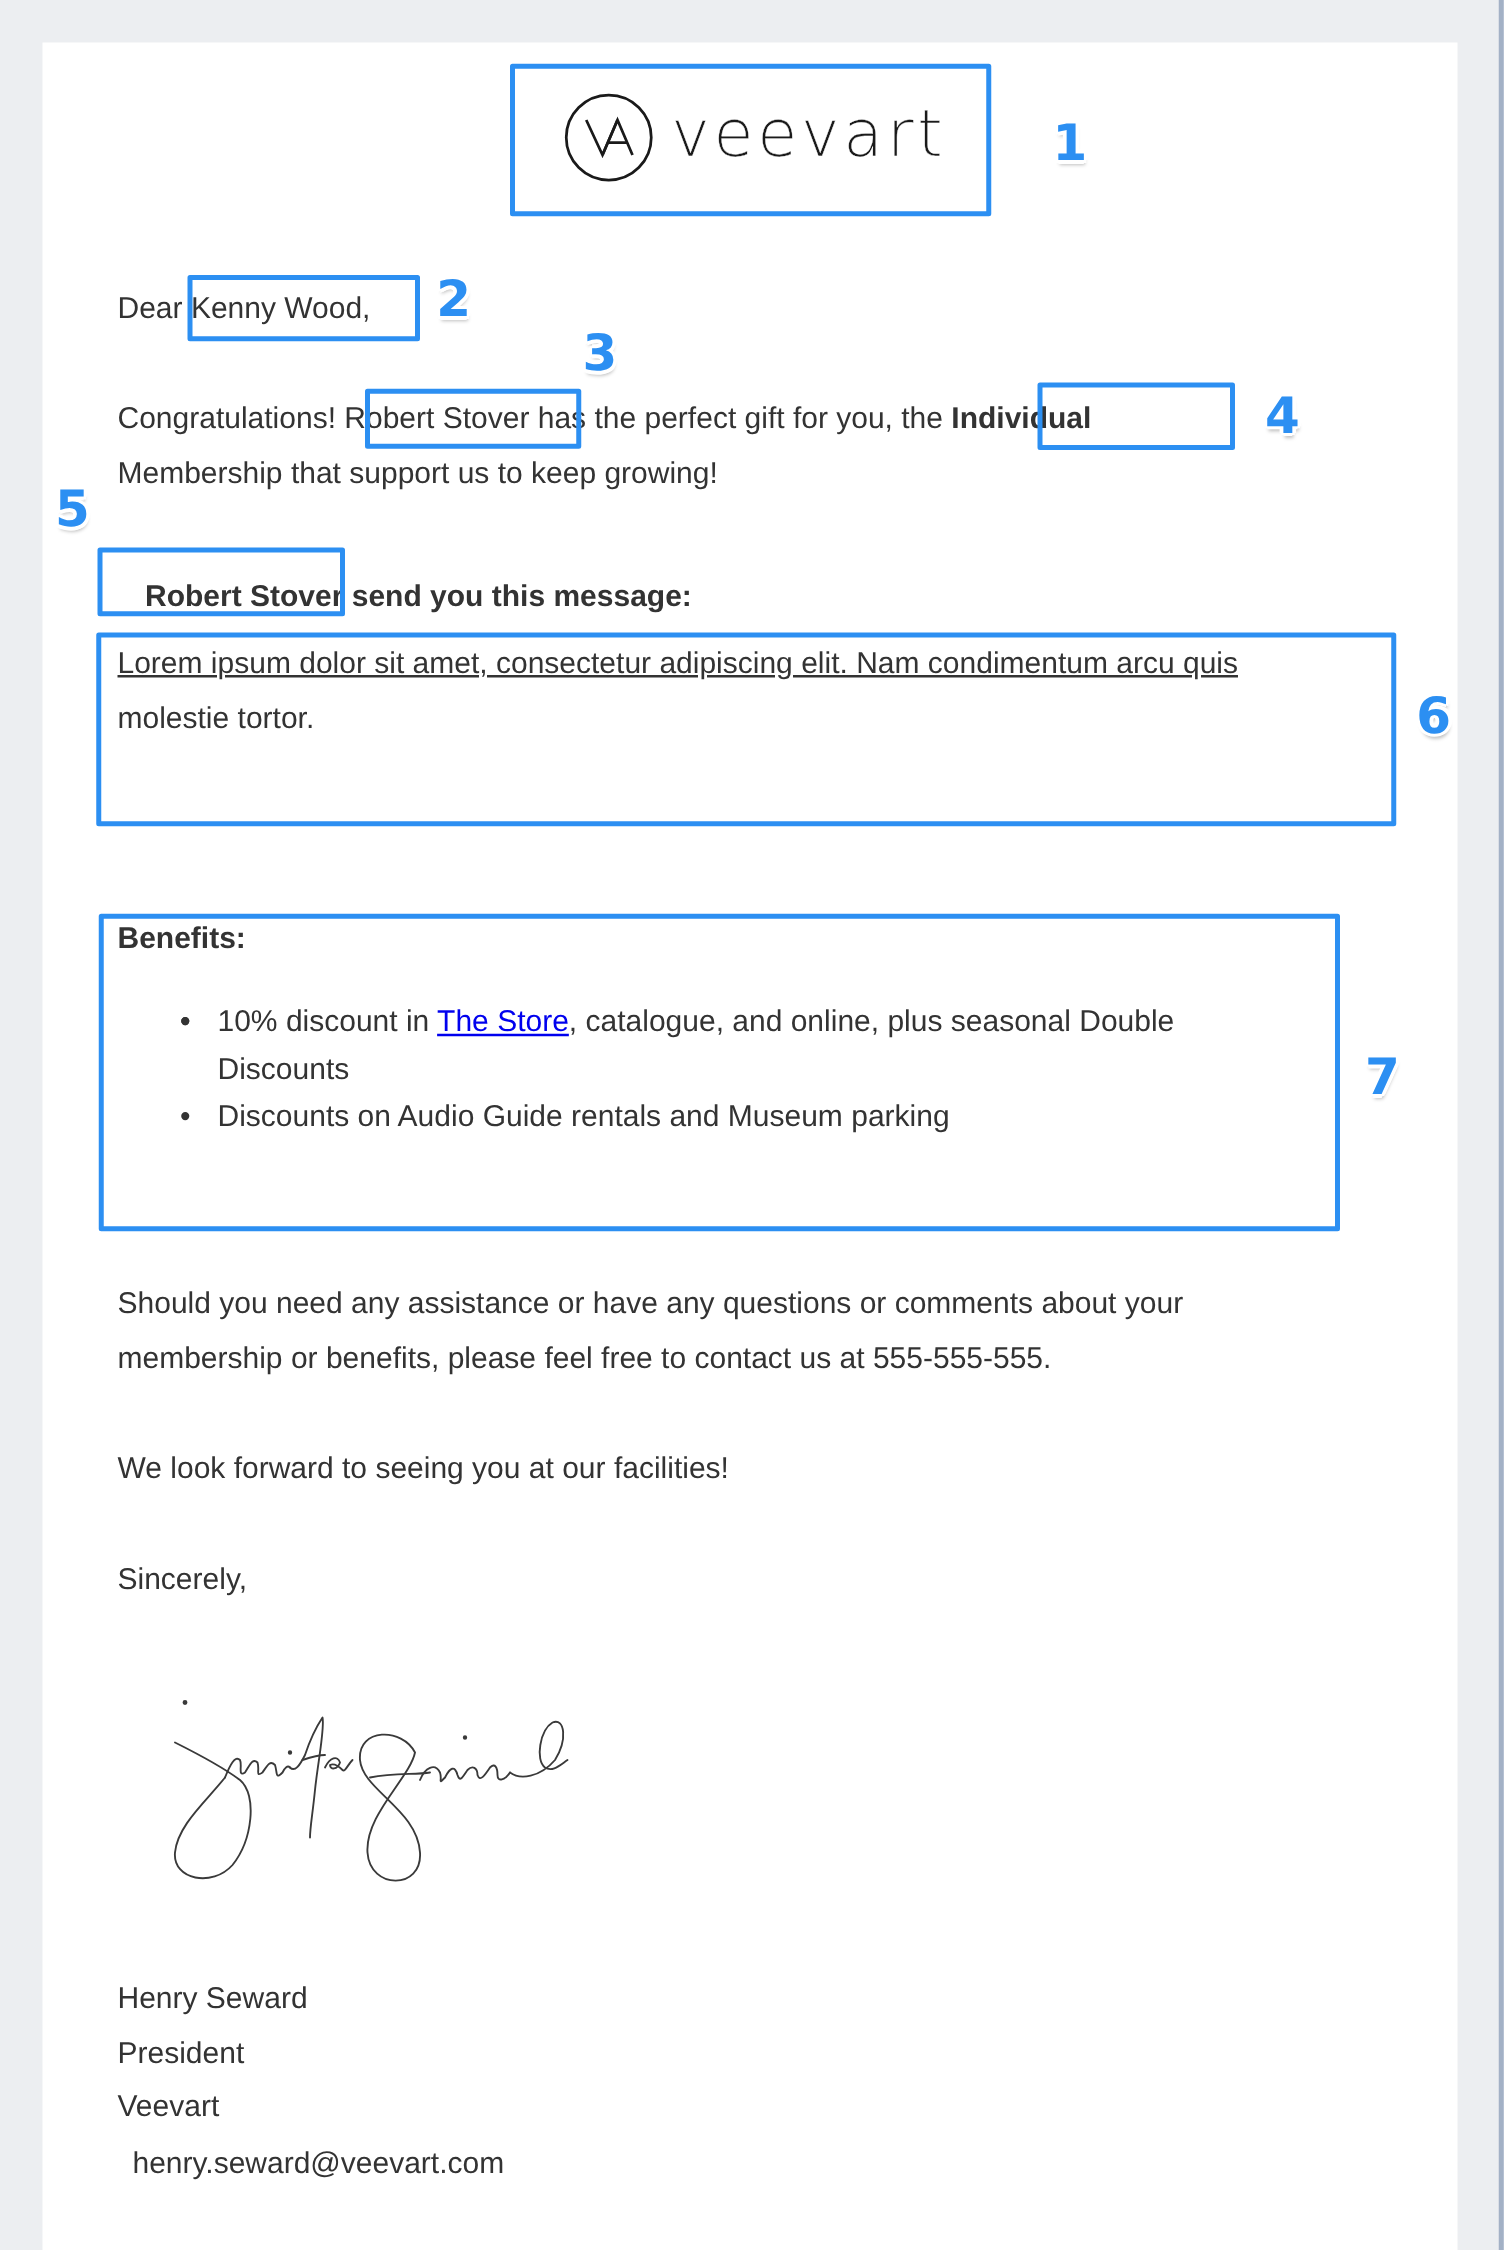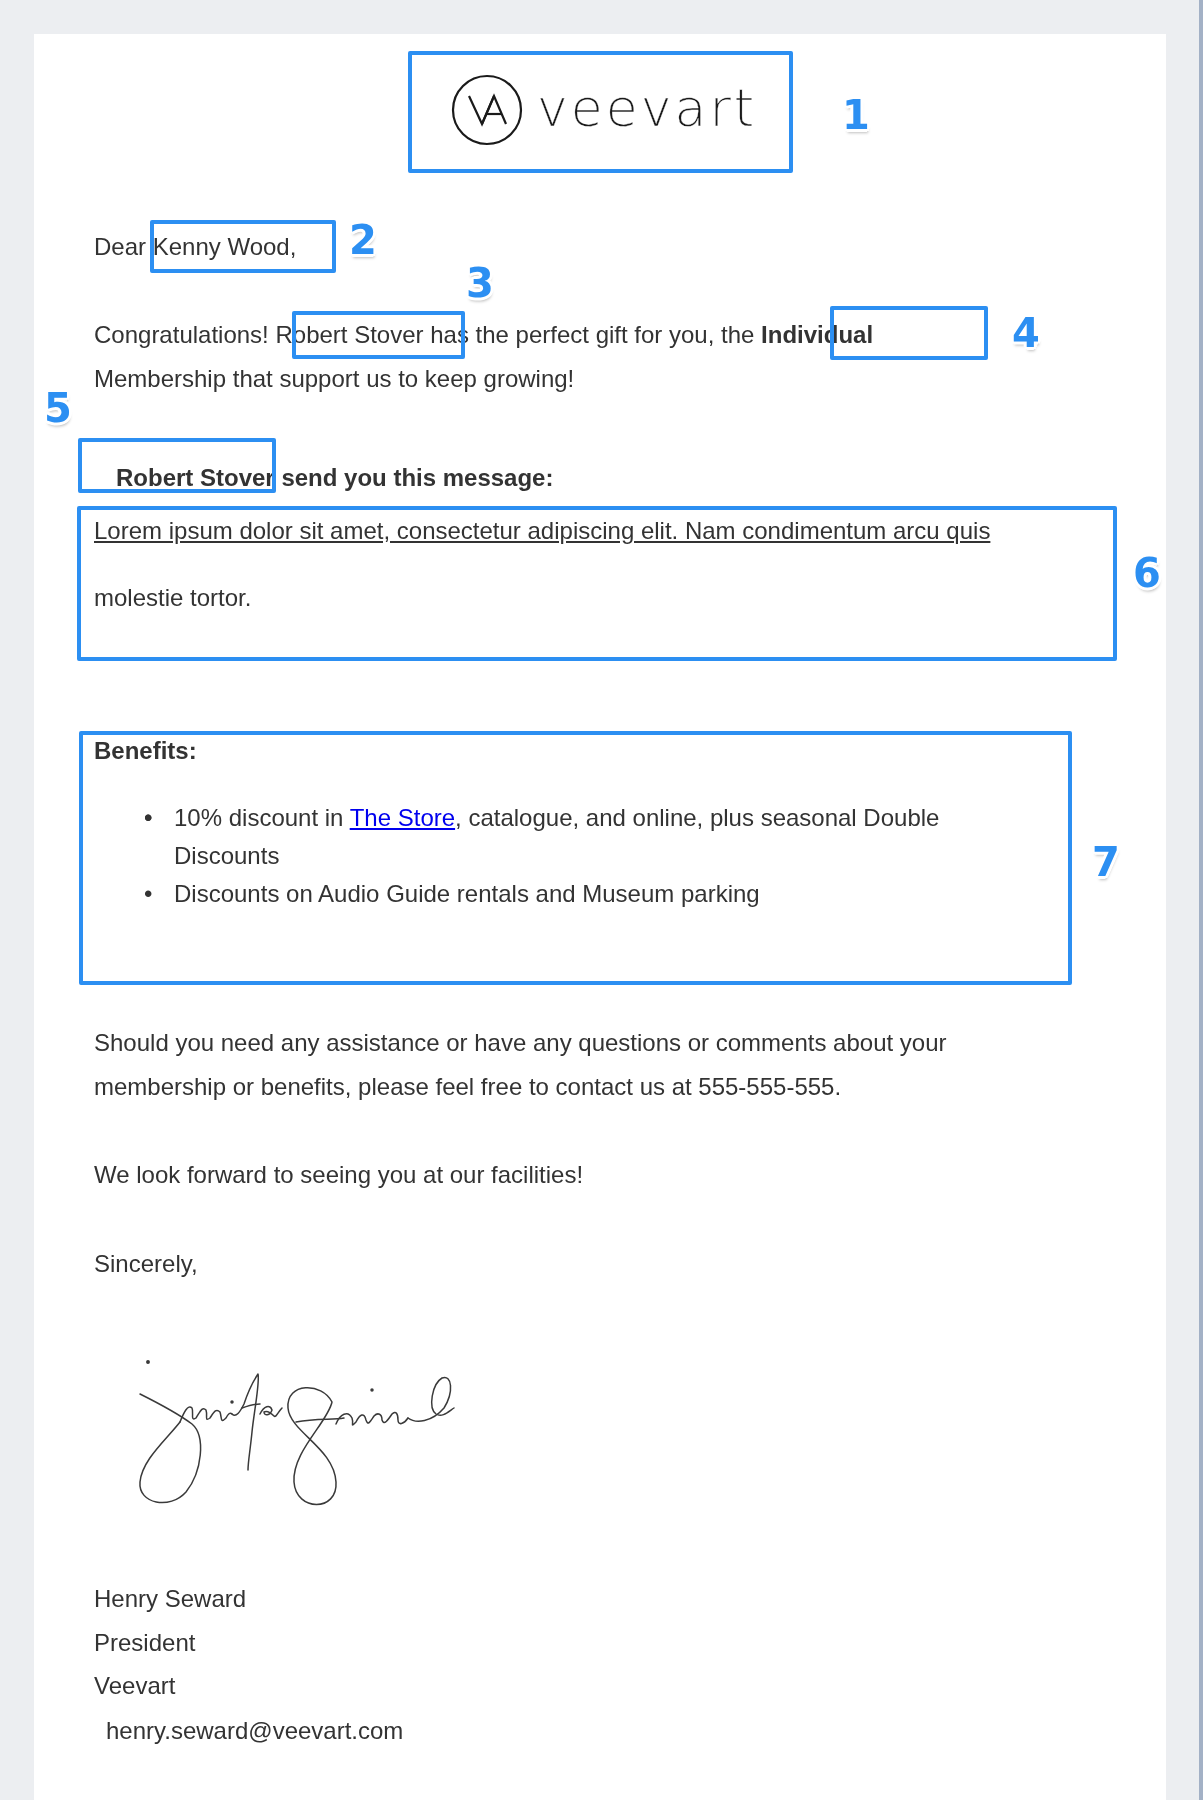--- a/index.html
+++ b/index.html
@@ -132,21 +132,21 @@
 </div>
 <div class="txt" style="left:94px; top:357px;">Membership that support us to keep growing!</div>
 
 <div class="txt bold" style="left:94px; top:456px;margin-left:22px;">
   <span>Robert Stover</span>
   <span>send you this message:</span>
 </div>
 
 <div class="abs" style="left:94px; top:509px;">
   <div class="txt" style="position:relative;text-decoration:underline;">Lorem ipsum dolor sit amet, consectetur adipiscing elit. Nam condimentum arcu quis</div>
-  <div class="txt" style="position:relative;margin-top:23px;">molestie tortor.</div>
+  <div class="txt" style="position:relative;">molestie tortor.</div>
 </div>
 
 <div class="txt bold" style="left:94px; top:729px;">Benefits:</div>
 <ul class="benefit-list">
   <li class="benefit-item">
     <span class="bullet">•</span>
   </li>
   <li class="benefit-item">
     <span class="bullet">•</span>
     <span>10% discount in </span><a class="link" href="#">The Store</a><span>, catalogue, and online, plus seasonal Double</span>

